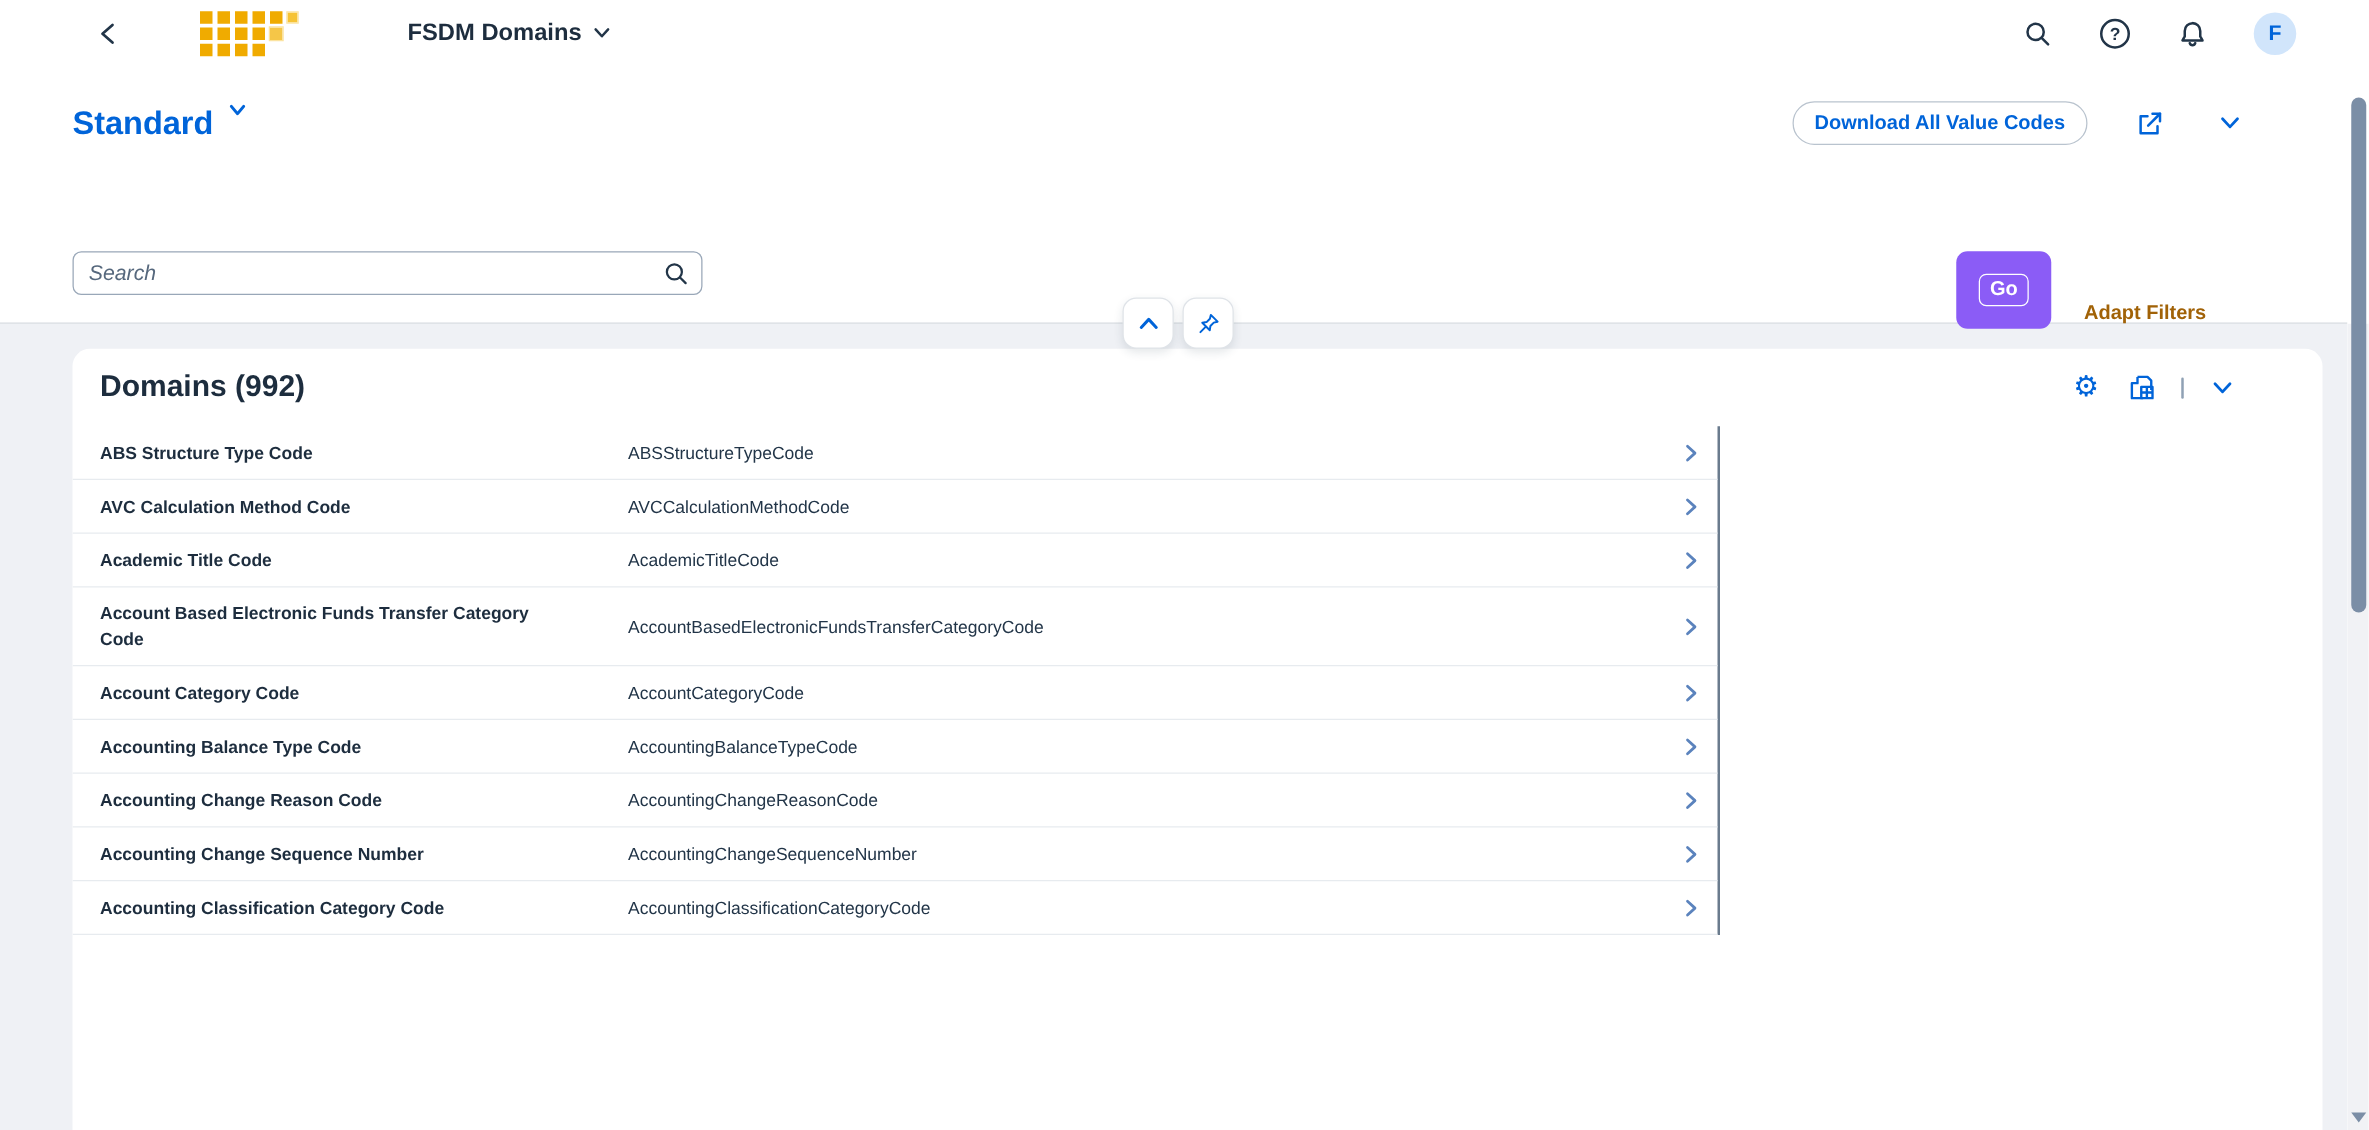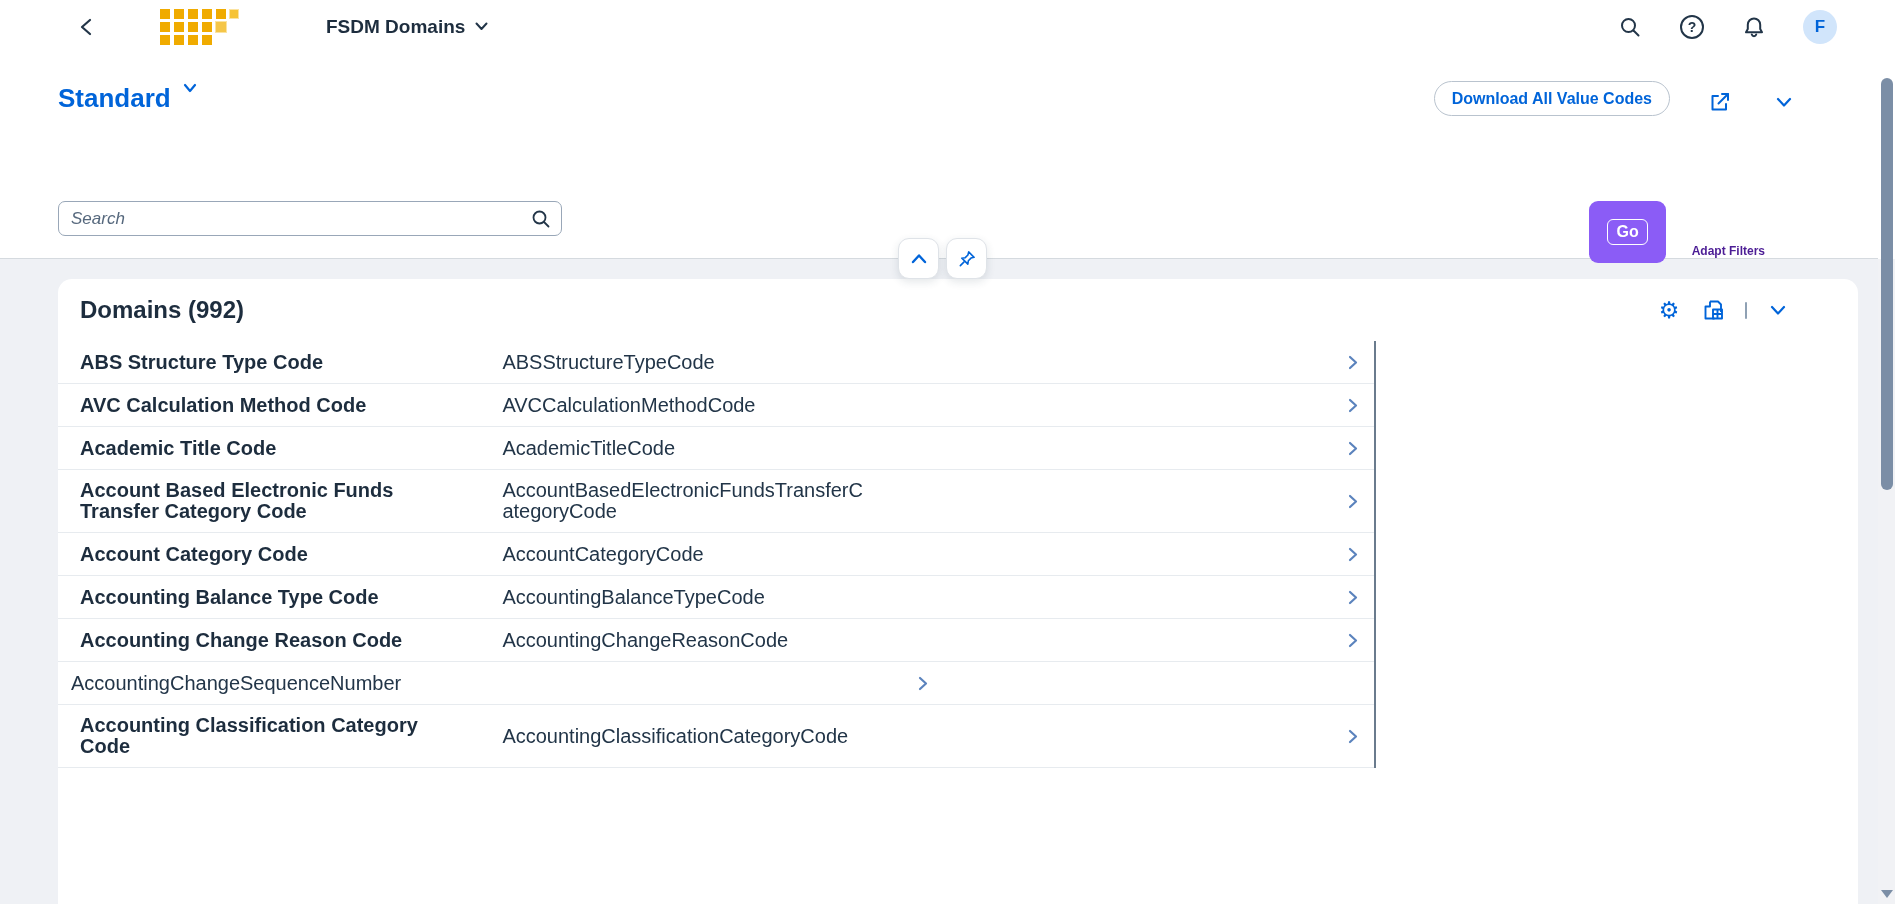--- a/index.html
+++ b/index.html
@@ -24,37 +24,37 @@
   .shell-title { font-size:19px; font-weight:700; color:#1d2d3e; }
   .shell-right { margin-left:auto; display:flex; align-items:center; gap:36px; margin-right:58px; }
   .shell-icon { width:26px; height:26px; display:flex; align-items:center; justify-content:center; cursor:pointer; }
   .avatar { width:34px; height:34px; border-radius:50%; background:#d1e5fb; color:#0064d9;
             font-size:17px; font-weight:600; display:flex; align-items:center; justify-content:center; cursor:pointer; }
 
   
   .page-head { position:relative; height:206px; background:#fff; border-bottom:1px solid #d5dadf; margin-right:17px; }
   .variant { position:absolute; left:58px; top:30px; display:flex; align-items:flex-start; gap:12px; cursor:pointer; }
   .variant-title { font-size:26px; font-weight:700; color:#0064d9; }
-  .head-right { position:absolute; right:80px; top:28px; display:flex; align-items:flex-end; gap:36px; }
+  .head-right { position:absolute; right:80px; top:28px; display:flex; align-items:center; gap:36px; }
   .download-btn { height:35px; padding:0 17px; border:1px solid #b9c3ce; border-radius:18px; background:#fff;
                   color:#0064d9; font-size:16px; font-weight:600; display:flex; align-items:center; cursor:pointer; font-family:inherit; }
   .icon-btn { width:28px; height:28px; display:flex; align-items:center; justify-content:center; cursor:pointer; background:none; border:none; }
 
   .search-box { position:absolute; left:58px; top:148px; width:504px; height:35px;
                 border:1px solid #99a7b8; border-radius:7px; background:#fff;
                 display:flex; align-items:center; padding:0 10px 0 12px; }
   .search-box input { flex:1; border:none; outline:none; font-size:17px; color:#3b4a5c;
                       font-family:inherit; background:transparent; }
   .search-box input::placeholder { color:#56687d; font-style:italic; }
 
   .filter-actions { position:absolute; right:113px; top:148px; display:flex; align-items:center; gap:26px; }
   .go-btn { background:#8b5cf6; border:none; border-radius:9px; padding:18px; cursor:pointer; }
   .go-inner { display:block; border:1px solid #fff; border-radius:6px; color:#fff; font-weight:700;
               font-size:16px; padding:3px 8px; font-family:inherit; }
-  .adapt-link { color:#4c1d95; font-size:12px; font-weight:600; text-decoration:none; cursor:pointer;margin-top:37px; }
+  .adapt-link { color:#a16207; font-size:16px; font-weight:600; text-decoration:none; cursor:pointer;margin-top:37px; }
 
   .float-btns { position:absolute; left:898px; bottom:-21px; display:flex; gap:7px; z-index:6; }
   .float-btn { width:41px; height:41px; background:#fff; border:1px solid #dfe3e8; border-radius:11px;
                box-shadow:0 3px 8px rgba(34,54,73,.12); display:flex; align-items:center; justify-content:center; cursor:pointer; }
 
   
   .content { background:#eff1f5; height:645px; margin-right:17px; padding:20px 20px 0 58px; }
   .card { background:#fff; border-radius:14px 14px 0 0; height:100%; overflow:hidden; }
   .card-head { height:62px; display:flex; align-items:center; padding:0 66px 0 22px; }
   .card-title { font-size:24px; font-weight:700; color:#1d2d3e;text-align:center; }
@@ -69,21 +69,21 @@
   .th-code { width:423px; padding-left:13px; border-right:1px solid #e6eaee; }
   .th-tags { width:421px; padding-left:12px; border-right:1px solid #e6eaee; }
   .th-nav  { width:42px; }
   .sort-icon { margin-left:auto; margin-right:20px; display:flex; flex-direction:column; align-items:center; gap:2px; }
   .sort-icon i { display:block; background:#223548; border-radius:1px; }
   .sort-icon .b1 { width:18px; height:2px; }
   .sort-icon .b2 { width:13px; height:3px; }
   .sort-icon .b3 { width:9px;  height:4px; }
 
   .trow { display:flex; align-items:center; border-bottom:1px solid #e7ebef; min-height:43px; cursor:pointer; }
-  .cell { font-size:20px; line-height:21px; }
+  .cell { font-size:14px; line-height:21px; }
   .c-name { width:432px; padding:10px 40px 10px 22px; font-weight:700; color:#1d2d3e; }
   .c-code { width:423px; padding:10px 42px 10px 13px; color:#223548; word-break:break-all; }
   .c-tags { width:421px; }
   .c-nav  { width:42px; display:flex; align-items:center; justify-content:center; }
 
   
   .scrollbar { position:absolute; right:0; top:0; width:17px; height:904px; background:#fff; }
   .sb-lower { position:absolute; left:0; right:0; top:259px; bottom:0; background:#f1f2f5; }
   .sb-thumb { position:absolute; top:78px; left:3px; width:12px; height:412px; background:#7b8ea6; border-radius:7px; cursor:pointer; }
   .sb-down { position:absolute; bottom:6px; left:3px; width:0; height:0; cursor:pointer;
@@ -314,20 +314,21 @@
         <div class="cell c-name">Accounting Change Reason Code</div>
         <div class="cell c-code">AccountingChangeReasonCode</div>
         <div class="cell c-tags"></div>
         <div class="cell c-nav">
             <svg width="10" height="15" viewBox="0 0 10 15">
               <polyline points="2,2 8,7.5 2,13" fill="none" stroke="#5b83bd" stroke-width="2.2" stroke-linecap="round" stroke-linejoin="round"></polyline>
             </svg>
           </div>
       </div>
       <div class="trow">
+        <div class="cell c-name">Accounting Change Sequence Number</div>
         <div class="cell c-code">AccountingChangeSequenceNumber</div>
         <div class="cell c-tags"></div>
         <div class="cell c-nav">
             <svg width="10" height="15" viewBox="0 0 10 15">
               <polyline points="2,2 8,7.5 2,13" fill="none" stroke="#5b83bd" stroke-width="2.2" stroke-linecap="round" stroke-linejoin="round"></polyline>
             </svg>
           </div>
       </div>
       <div class="trow">
         <div class="cell c-name">Accounting Classification Category Code</div>

